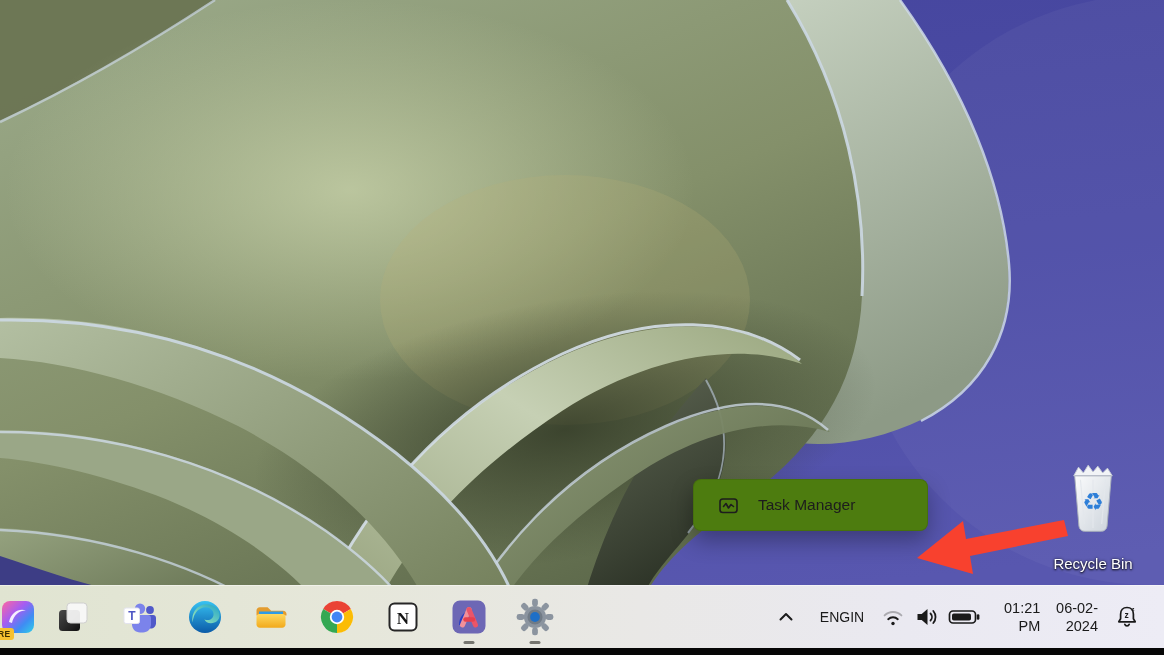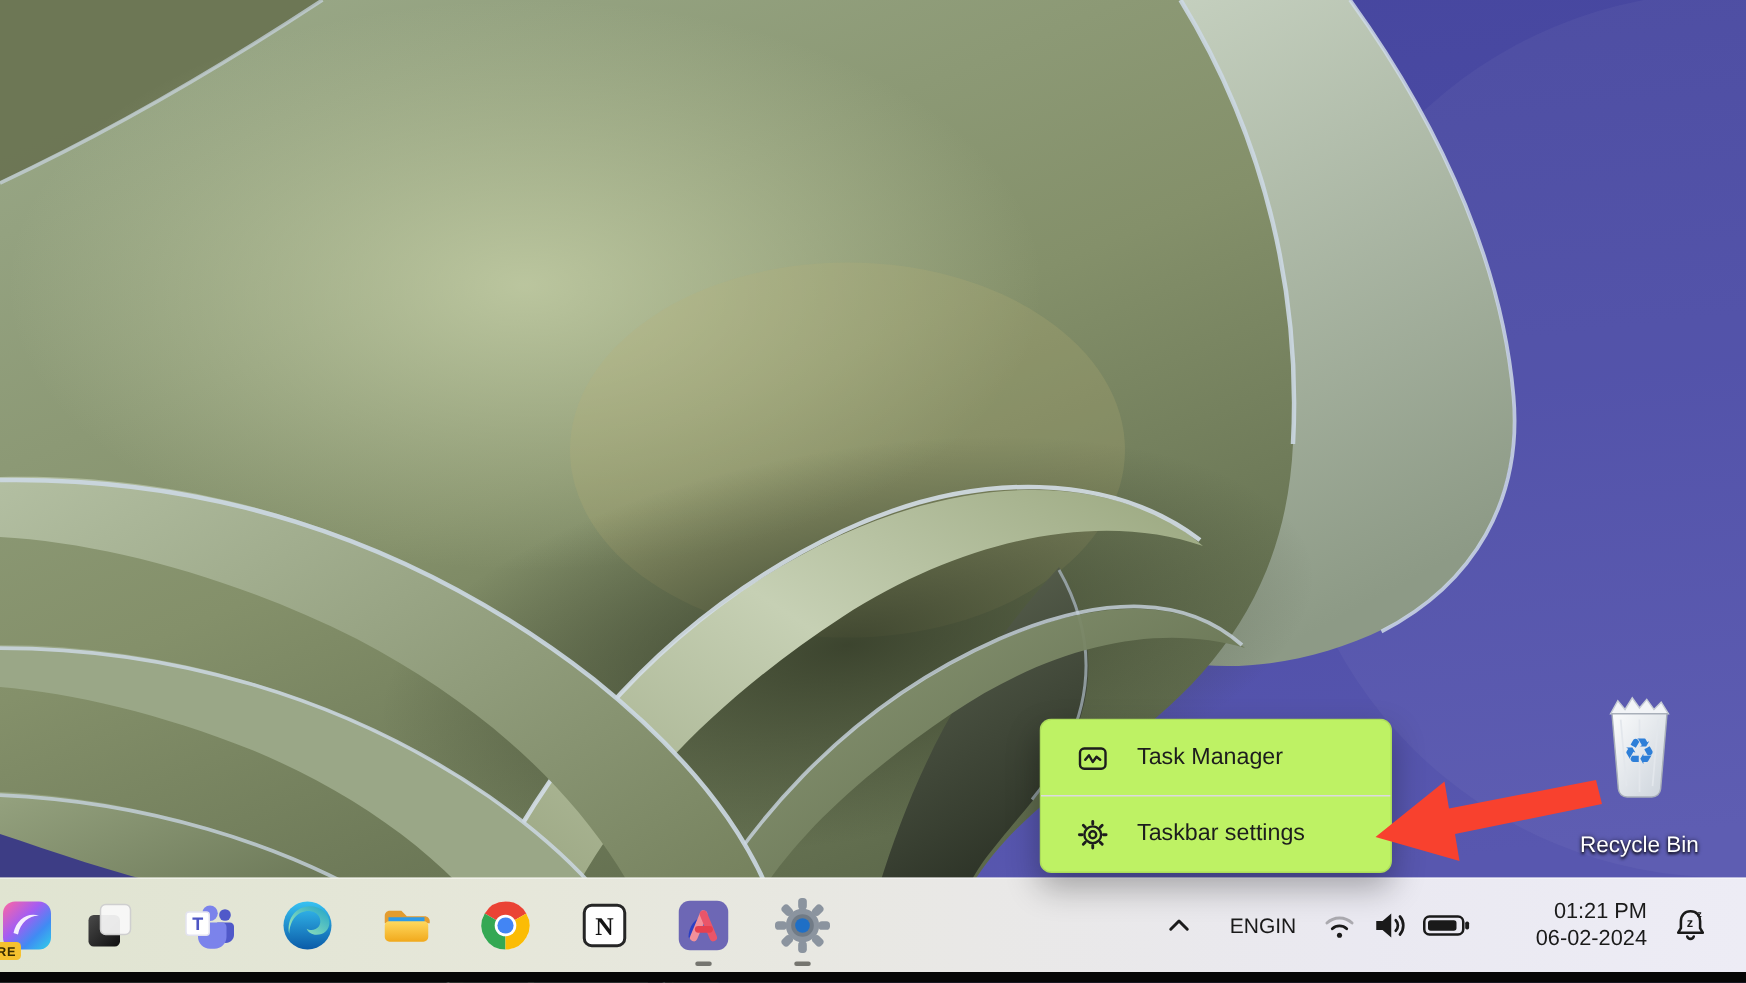--- a/index.html
+++ b/index.html
@@ -11,21 +11,21 @@
   .wallpaper { position:absolute; left:0; top:0; width:1164px; height:655px; z-index:0; }
 
   
   .desktop-shortcut { position:absolute; left:1050px; top:461px; width:86px; text-align:center; z-index:2; cursor:default; }
   .bin-svg { width:54px; height:76px; display:block; margin:0 auto; }
   .shortcut-label { margin-top:18px; font-size:15px; color:#ffffff;
     text-shadow:0 1px 2px rgba(0,0,0,.95), 0 0 3px rgba(0,0,0,.65); }
 
   
   .context-menu { position:absolute; left:693px; top:479px; width:233px; z-index:5;
-    background:#bef264; border:1px solid rgba(0,0,0,.09); border-radius:8px;
+    background:#4d7c0f; border:1px solid rgba(0,0,0,.09); border-radius:8px;
     box-shadow:0 10px 22px rgba(0,0,0,.30); overflow:hidden; }
   .menu-item { display:flex; align-items:center; height:50px; padding:0 10px 0 24px;
     font-size:15.5px; color:#1d1d1d; cursor:default; }
   .menu-item + .menu-item { border-top:1px solid #dcd9e1; }
   .mi-icon { width:21px; height:21px; margin-right:19px; flex:0 0 auto; }
 
   
   .arrow-svg { position:absolute; left:0; top:0; width:1164px; height:655px; z-index:6; pointer-events:none; }
 
   
@@ -43,21 +43,21 @@
     font-size:8.5px; font-weight:bold; letter-spacing:.4px; padding:1px 3px; border-radius:3px; }
 
   .tray { position:absolute; left:764px; top:0; width:400px; height:100%; }
   .tray-item { position:absolute; top:50%; transform:translateY(-50%);
     display:flex; align-items:center; justify-content:center; cursor:pointer; color:#1a1a1a; }
   .tray-chevron { left:8px;  width:28px; }
   .tray-lang    { left:54px; width:48px; flex-direction:row; font-size:14px; line-height:16px; text-align:center; }
   .tray-wifi    { left:116px; width:26px; }
   .tray-vol     { left:150px; width:27px; }
   .tray-bat     { left:184px; width:34px; }
-  .tray-clock   { left:228px; width:106px; flex-direction:column; align-items:flex-end; font-size:14.5px; line-height:18px; text-align:right; }
+  .tray-clock   { left:228px; width:106px; flex-direction:row; align-items:flex-end; font-size:14.5px; line-height:18px; text-align:right; }
   .tray-bell    { left:348px; width:30px; }
 
   .bottom-strip { position:absolute; left:0; bottom:0; width:100%; height:7px; background:#060606; z-index:7; }
 </style>
 </head>
 <body>
 
 <div class="screen">
 
   <svg class="wallpaper" viewBox="0 0 1164 655" preserveAspectRatio="none" aria-hidden="true">
@@ -145,39 +145,20 @@
   </div>
 
   <div class="context-menu">
     <div class="menu-item">
       <svg class="mi-icon" viewBox="0 0 21 21" aria-hidden="true">
         <rect x="2" y="4" width="17" height="13.5" rx="2.8" fill="none" stroke="#1d1d1d" stroke-width="1.6"></rect>
         <polyline points="5.5,11.5 8,8.5 10.5,13 13,9.5 15.5,11.5" fill="none" stroke="#1d1d1d" stroke-width="1.6" stroke-linecap="round" stroke-linejoin="round"></polyline>
       </svg>
       <span>Task Manager</span>
     </div>
-    <div class="menu-item">
-      <svg class="mi-icon" viewBox="0 0 21 21" aria-hidden="true">
-        <g stroke="#1d1d1d" stroke-width="1.6" fill="none">
-          <circle cx="10.5" cy="10.5" r="5.6"></circle>
-          <circle cx="10.5" cy="10.5" r="2.3"></circle>
-        </g>
-        <g stroke="#1d1d1d" stroke-width="1.9" stroke-linecap="round">
-          <line x1="10.5" y1="1.6" x2="10.5" y2="3.4"></line>
-          <line x1="10.5" y1="17.6" x2="10.5" y2="19.4"></line>
-          <line x1="1.6" y1="10.5" x2="3.4" y2="10.5"></line>
-          <line x1="17.6" y1="10.5" x2="19.4" y2="10.5"></line>
-          <line x1="4.2" y1="4.2" x2="5.5" y2="5.5"></line>
-          <line x1="15.5" y1="15.5" x2="16.8" y2="16.8"></line>
-          <line x1="4.2" y1="16.8" x2="5.5" y2="15.5"></line>
-          <line x1="15.5" y1="5.5" x2="16.8" y2="4.2"></line>
-        </g>
-      </svg>
-      <span>Taskbar settings</span>
-    </div>
   </div>
 
   <svg class="arrow-svg" viewBox="0 0 1164 655" aria-hidden="true">
     <polygon points="917,558 963,521 966,539 1064,520 1068,536 970,556 973,574" fill="#f8412e"></polygon>
   </svg>
 
   <div class="taskbar">
 
     <div class="copilot-cell">
       <svg width="36" height="36" viewBox="0 0 36 36" aria-hidden="true">

